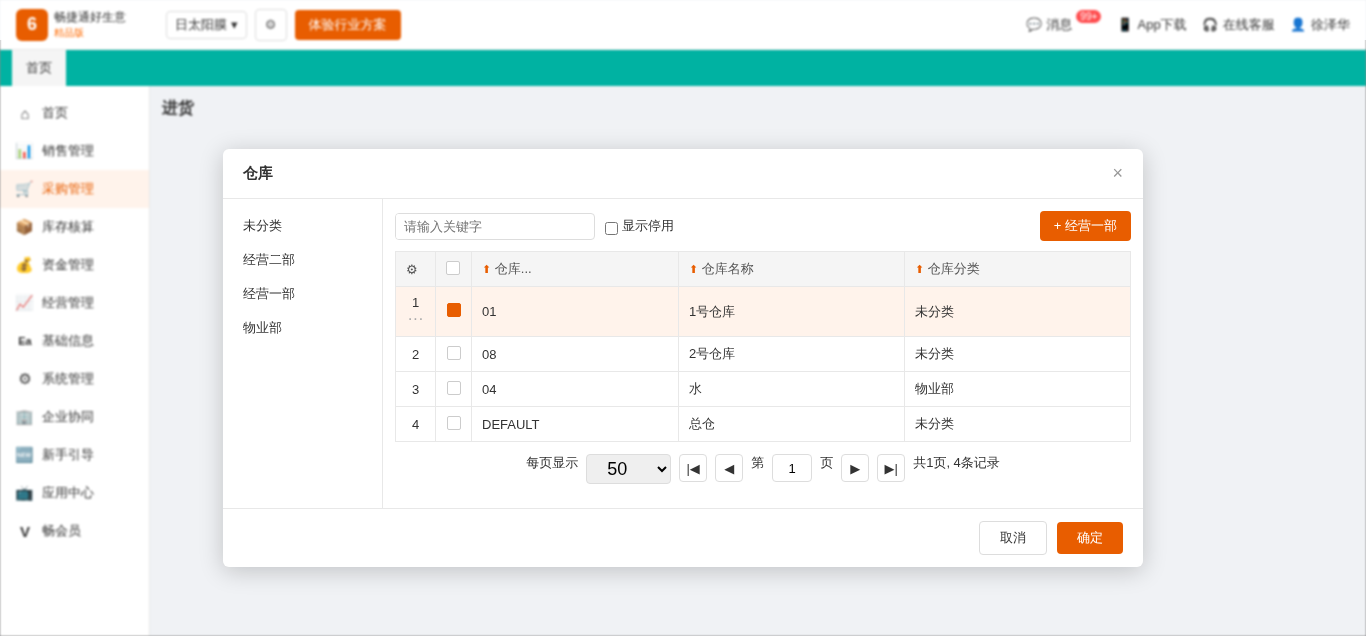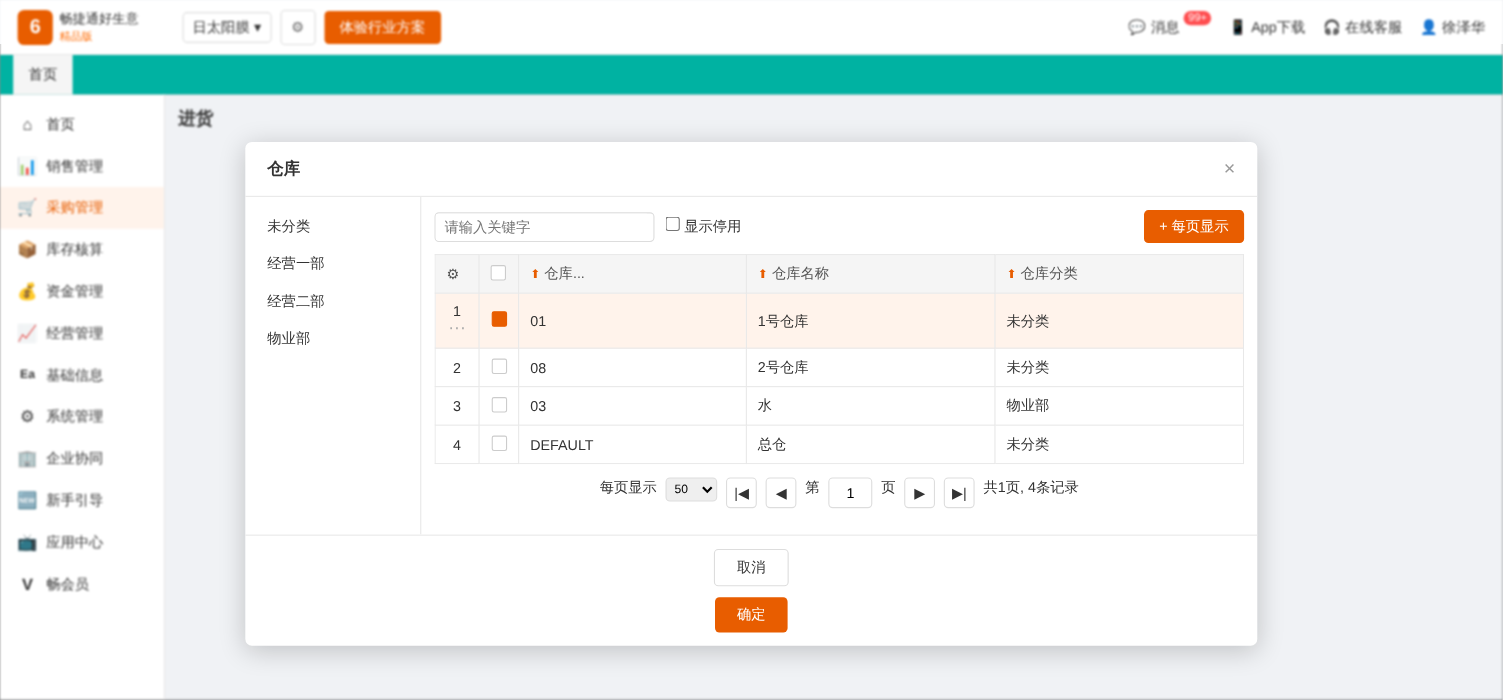--- a/index.html
+++ b/index.html
@@ -224,21 +224,21 @@
     }
     .search-input {
       flex: 1; border: none; outline: none;
       padding: 5px 8px; font-size: 13px;
     }
     .search-btn {
       background: none; border: none;
       padding: 5px 8px; cursor: pointer; color: #999;
     }
     .show-disabled {
-      display: flex; align-items: flex-start; gap: 4px;
+      display: flex; align-items: flex-end; gap: 4px;
       font-size: 13px; color: #333;
     }
     .add-btn {
       margin-left: auto;
       background: #e85d00;
       color: #fff;
       border: none;
       border-radius: 4px;
       padding: 6px 14px;
       font-size: 13px;
@@ -287,30 +287,29 @@
       display: flex; align-items: center; justify-content: center;
       cursor: pointer; font-size: 13px; color: #333;
     }
     .page-input {
       width: 40px; height: 28px;
       border: 1px solid #ddd; border-radius: 4px;
       text-align: center; font-size: 13px;
     }
     .per-page-select {
       border: 1px solid #ddd; border-radius: 4px;
-      padding: 3px 3px; font-size: 11px;
+      padding: 3px 16px; font-size: 18px;
     }
 
     
     .modal-footer {
       display: flex; align-items: center; justify-content: flex-end;
       gap: 10px;
       padding: 12px 20px;
       border-top: 1px solid #e8e8e8;
-      flex-direction: column;
     }
     .btn-cancel {
       border: 1px solid #ddd; background: #fff;
       border-radius: 4px; padding: 7px 20px;
       font-size: 13px; cursor: pointer; color: #333;
     }
     .btn-confirm {
       background: #e85d00; color: #fff;
       border: none; border-radius: 4px;
       padding: 7px 20px; font-size: 13px; cursor: pointer;
@@ -449,37 +448,37 @@
 
     <div class="modal-header">
       <span class="modal-title">仓库</span>
       <span class="modal-close">×</span>
     </div>
 
     <div class="modal-body">
 
       <div class="category-panel">
         <div class="category-item">未分类</div>
+        <div class="category-item">经营二部</div>
         <div class="category-item">经营一部</div>
-        <div class="category-item">经营二部</div>
         <div class="category-item">物业部</div>
       </div>
 
       <div class="table-panel">
 
         <div class="table-toolbar">
           <div class="search-box">
             <input class="search-input" type="text" placeholder="请输入关键字" style="">
             <button class="search-btn">🔍</button>
           </div>
           <label class="show-disabled">
             <input type="checkbox" style="">
             <span>显示停用</span>
           </label>
-          <button class="add-btn">+ 每页显示</button>
+          <button class="add-btn">+ 经营一部</button>
         </div>
 
         <div style="overflow:auto;flex:1;">
           <table class="data-table">
             <thead>
               <tr>
                 <th class="th-gear">⚙</th>
                 <th class="th-check"><span class="checkbox-custom"></span></th>
                 <th><span class="sort-icon">⬆</span> 仓库...</th>
                 <th><span class="sort-icon">⬆</span> 仓库名称</th>
@@ -503,21 +502,21 @@
       </td>
       <td>08</td>
       <td>2号仓库</td>
       <td>未分类</td>
     </tr>
                 <tr>
       <td class="col-num">3</td>
       <td class="col-check">
         <span class="checkbox-custom"></span>
       </td>
-      <td>03</td>
+      <td>04</td>
       <td>水</td>
       <td>物业部</td>
     </tr>
                 <tr>
       <td class="col-num">4</td>
       <td class="col-check">
         <span class="checkbox-custom"></span>
       </td>
       <td>DEFAULT</td>
       <td>总仓</td>

